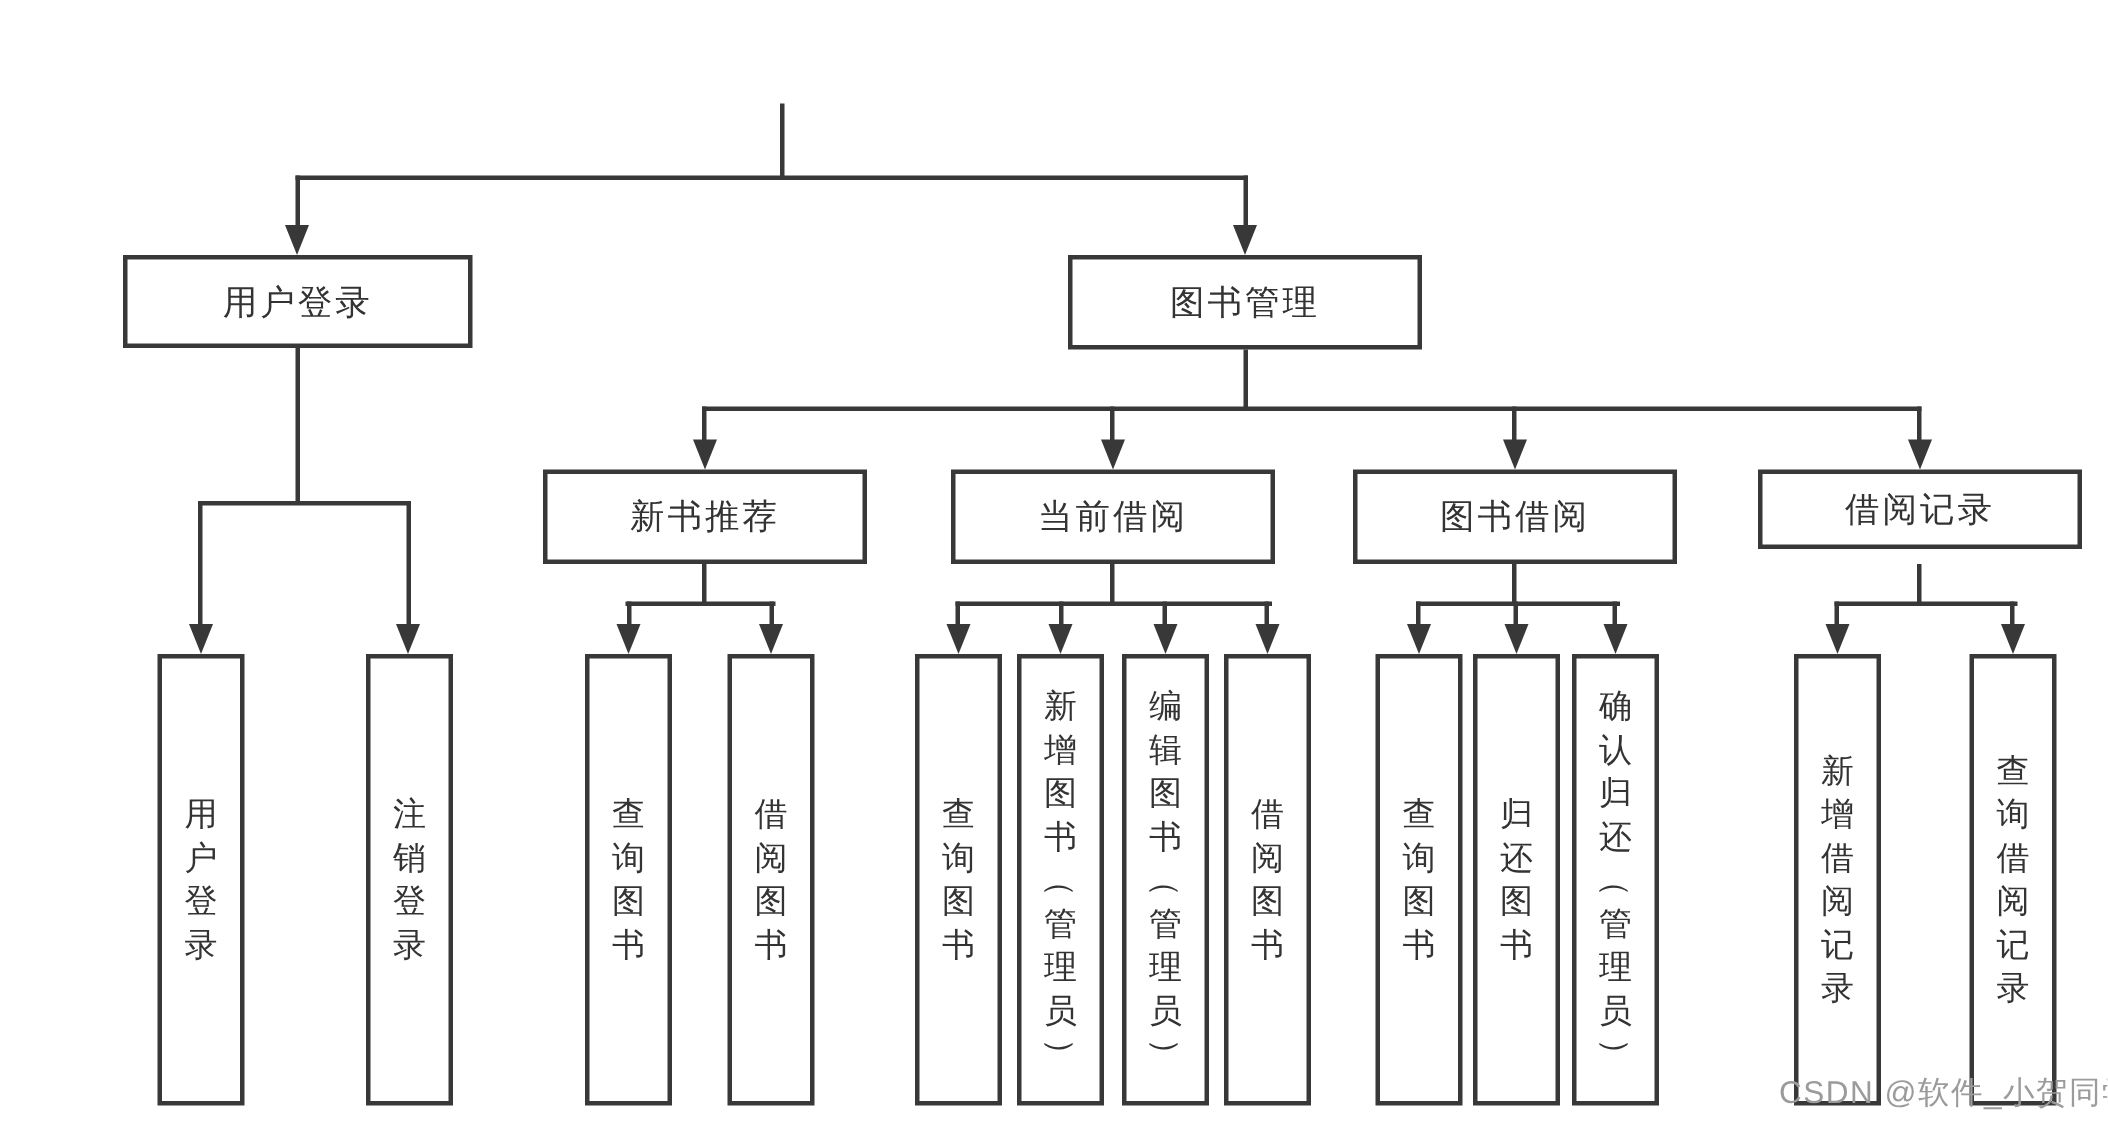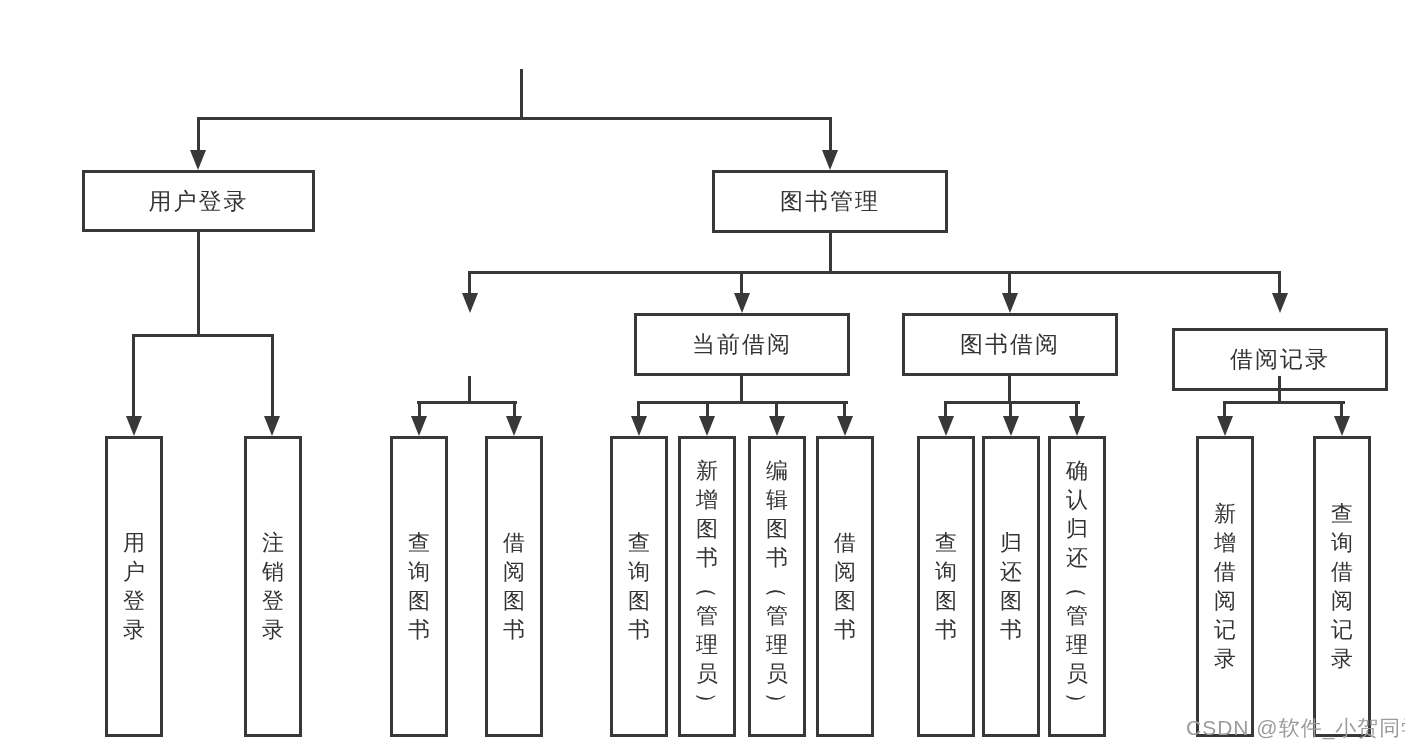--- a/index.html
+++ b/index.html
@@ -62,27 +62,30 @@
   <div class="hl" style="left:468px;top:271px;width:813px"></div>
   <div class="vl" style="left:468px;top:271px;height:24px"></div>
   <div class="ar" style="left:462px;top:293px"></div>
   <div class="vl" style="left:740px;top:271px;height:24px"></div>
   <div class="ar" style="left:734px;top:293px"></div>
   <div class="vl" style="left:1008px;top:271px;height:24px"></div>
   <div class="ar" style="left:1002px;top:293px"></div>
   <div class="vl" style="left:1278px;top:271px;height:24px"></div>
   <div class="ar" style="left:1272px;top:293px"></div>
 
+  <div class="box" style="left:362px;top:313px;width:216px;height:63px">
+    <span class="label">新书推荐</span>
+  </div>
   <div class="box" style="left:634px;top:313px;width:216px;height:63px">
     <span class="label">当前借阅</span>
   </div>
   <div class="box" style="left:902px;top:313px;width:216px;height:63px">
     <span class="label">图书借阅</span>
   </div>
-  <div class="box" style="left:1172px;top:328px;width:216px;height:63px">
+  <div class="box" style="left:1172px;top:313px;width:216px;height:53px">
     <span class="label">借阅记录</span>
   </div>
 
   <div class="vl" style="left:468px;top:376px;height:27px"></div>
   <div class="hl" style="left:417px;top:401px;width:100px"></div>
   <div class="vl" style="left:418px;top:401px;height:16px"></div>
   <div class="ar" style="left:411px;top:416px"></div>
   <div class="vl" style="left:513px;top:401px;height:16px"></div>
   <div class="ar" style="left:506px;top:416px"></div>
 

